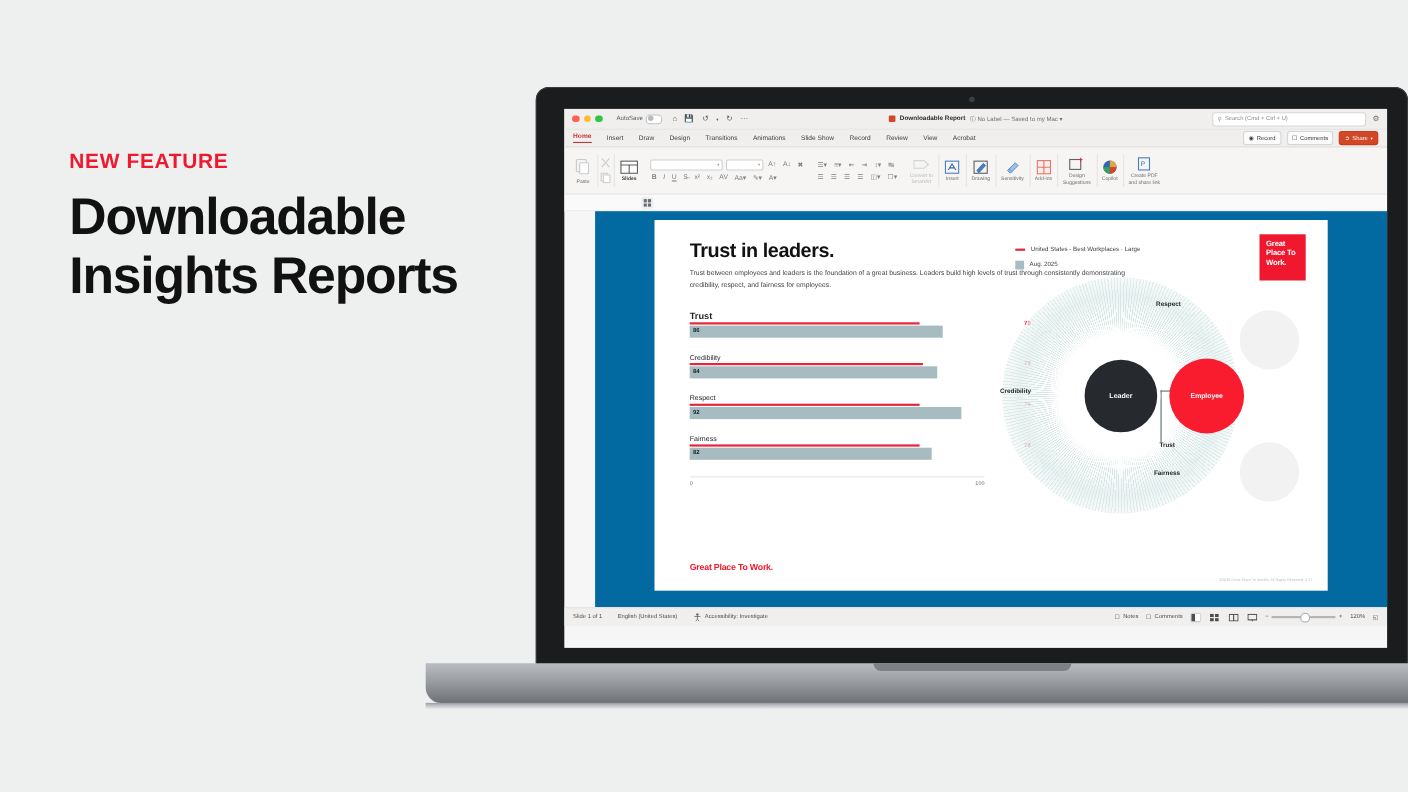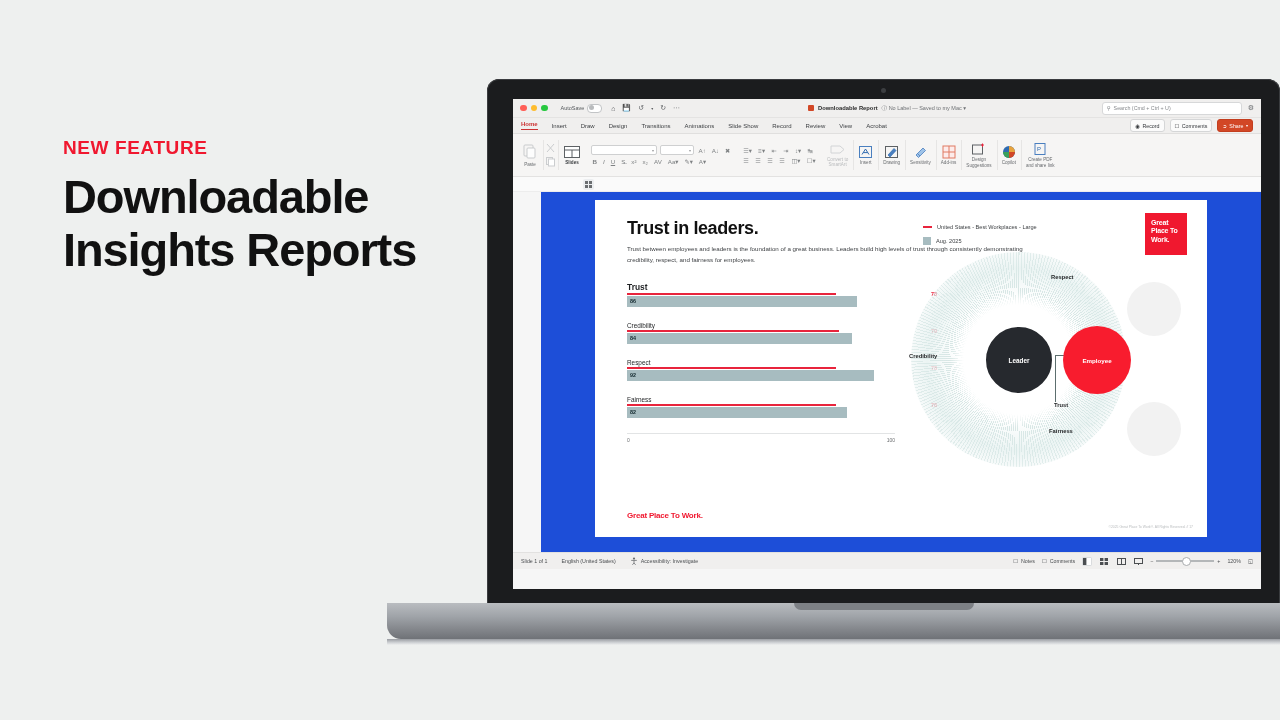--- a/index.html
+++ b/index.html
@@ -99,21 +99,21 @@
     align-items:center;justify-content:flex-end;padding-right:2px;font-size:4px;color:#9a9c9e;}
   .fbox.name{width:62px}.fbox.size{width:30px}
   .fglyph{font-size:6.2px;color:#7e8183;padding:0 1.5px;}
   .para-area{display:flex;flex-direction:column;justify-content:center;gap:3px;padding:0 5px;}
   .para-row{display:flex;align-items:center;gap:3.5px;}
 
   .slide-toolbar{height:14px;background:#fafafa;border-bottom:1px solid #ededed;display:flex;align-items:center;}
   .sl-btn{margin-left:70px;width:11px;height:11px;border-radius:2px;background:#eceef0;
     display:flex;align-items:center;justify-content:center;}
 
-  .canvas{background:#1d4ed8;height:352px;position:relative;display:flex;align-items:flex-start;justify-content:center;padding-top:8px;margin-left:28px;}
+  .canvas{background:#0369a1;height:352px;position:relative;display:flex;align-items:flex-start;justify-content:center;padding-top:8px;margin-left:28px;}
 
   
   .slide{width:612px;height:337px;background:#fff;position:relative;overflow:hidden;}
   .slide-title{position:absolute;left:32px;top:18px;font-size:18px;font-weight:bold;color:#111;letter-spacing:-.4px;}
   .slide-sub{position:absolute;left:32px;top:44px;width:420px;font-size:6.2px;color:#3c3f42;line-height:1.75;}
   .gptw-logo{
     position:absolute;right:20px;top:13px;width:42px;height:42px;background:#f0182f;
     color:#fff;font-size:7px;font-weight:bold;line-height:1.18;padding:6px 0 0 6px;
     box-sizing:border-box;letter-spacing:-.2px;
   }

